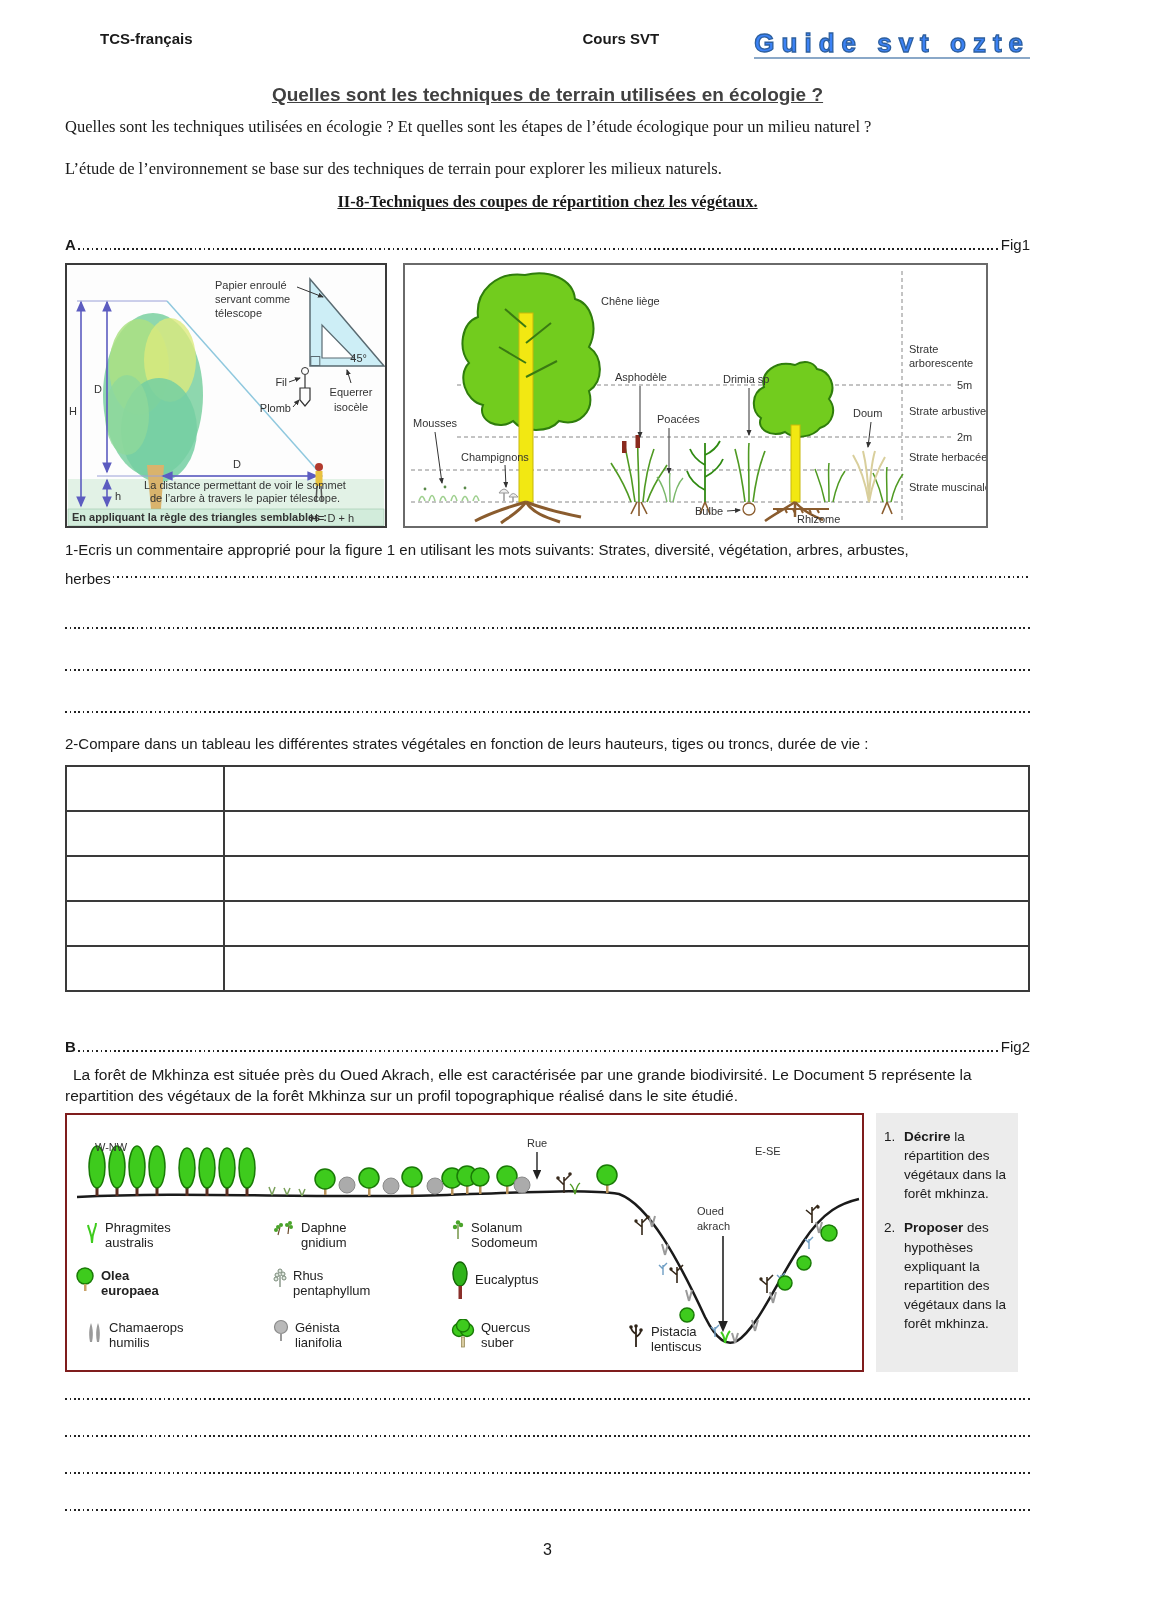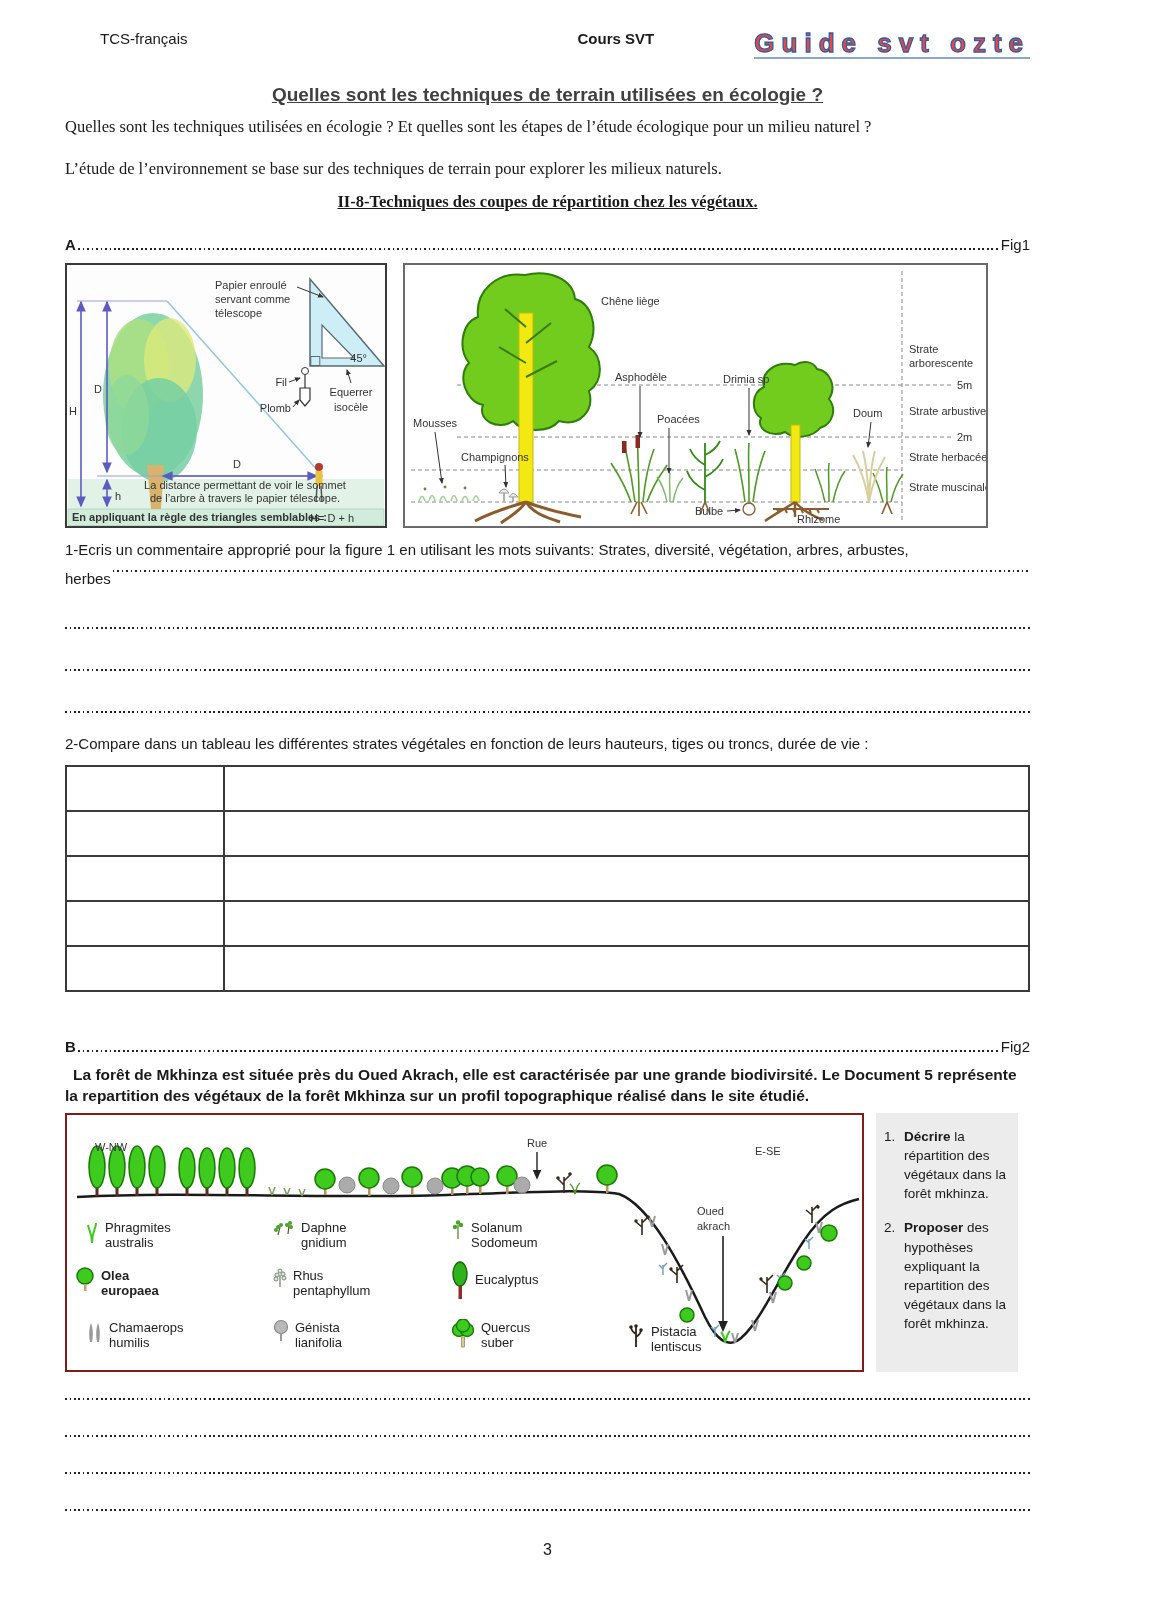--- a/index.html
+++ b/index.html
@@ -2,24 +2,24 @@
 <html><head>
 <meta charset="utf-8">
 <style>
   * { margin:0; padding:0; box-sizing:border-box; }
   html,body { width:1152px; height:1620px; background:#fff; overflow:hidden;
     font-family:"Liberation Sans",sans-serif; color:#1a1a1a; }
   .page { padding:30px 122px 0 65px; width:1152px; }
 
   
   .hdr { display:flex; align-items:flex-start; height:40px; }
-  .hdr-left { font-weight:normal; font-size:15px; margin-left:35px; }
+  .hdr-left { font-weight:bold; font-size:15px; margin-left:35px; }
   .hdr-center { font-weight:bold; font-size:15px; margin-left:390px; }
   .brand { margin-left:auto; font-weight:bold; font-size:26px; letter-spacing:7px;
-    color:#ef4444; -webkit-text-stroke:1.3px #2d5f9e; border-bottom:2px solid #8aa8c8;
+    color:#3b82f6; -webkit-text-stroke:1.3px #2d5f9e; border-bottom:2px solid #8aa8c8;
     padding-bottom:1px; line-height:1; }
 
   .title { text-align:center; margin-top:14px; font-size:19px; font-weight:bold;
     color:#404040; text-decoration:underline; }
 
   .serif { font-family:"Liberation Serif",serif; font-size:16.5px; }
   .p1 { margin-top:22px; }
   .p2 { margin-top:11px; }
   .sec-head { margin-top:13px; text-align:center; font-family:"Liberation Serif",serif;
     font-size:16.5px; font-weight:bold; text-decoration:underline; }
@@ -29,31 +29,31 @@
   .leader { flex:1; height:2px; margin:0 2px 3px 2px;
     background-image:repeating-linear-gradient(90deg,#222 0 1.5px,transparent 1.5px 4.5px); }
 
   .figrow1 { display:flex; gap:16px; margin-top:10px; }
   .figbox-left { width:322px; height:265px; border:2px solid #3a3a3a; background:#fdfdfd; }
   .figbox-right { width:585px; height:265px; border:2px solid #6a6a6a; background:#fff; }
   .figbox-left svg,.figbox-right svg { width:100%; height:100%; display:block; }
   svg text { font-family:"Liberation Sans",sans-serif; font-size:11px; fill:#333; }
 
   .qtext { margin-top:13px; font-size:15px; }
-  .herbes-row { display:flex; margin-top:12px; font-size:15px; align-items:flex-start; }
+  .herbes-row { display:flex; margin-top:12px; font-size:15px; align-items:center; }
   .ansline { height:2px;
     background-image:repeating-linear-gradient(90deg,#222 0 1.5px,transparent 1.5px 4.5px); }
   .gap40 { margin-top:40px; }
   .q2 { margin-top:22px; font-size:15px; }
 
   table.empty { border-collapse:collapse; width:100%; margin-top:13px; }
   table.empty td { border:2px solid #3a3a3a; height:45px; }
   td.c1 { width:158px; }
 
-  .docline { margin-top:10px; font-size:15.5px; font-weight:bold; line-height:1.35;
+  .docline { margin-top:10px; font-size:15.5px; font-weight:normal; line-height:1.35;
     text-indent:8px; }
 
   .figrow2 { display:flex; gap:12px; margin-top:6px; }
   .fig2main { position:relative; width:799px; height:259px; border:2px solid #7f1d1d; background:#fff; }
   .fig2main > svg { position:absolute; inset:0; width:100%; height:100%; }
   .fig2panel { width:142px; height:259px; background:#ececec; padding:14px 6px 0 8px; }
   .pq { display:flex; gap:5px; font-size:13.5px; line-height:1.42; margin-bottom:15px; }
   .pq .n { width:15px; flex:none; }
 
   .lg { position:absolute; display:flex; gap:6px; align-items:flex-start;

